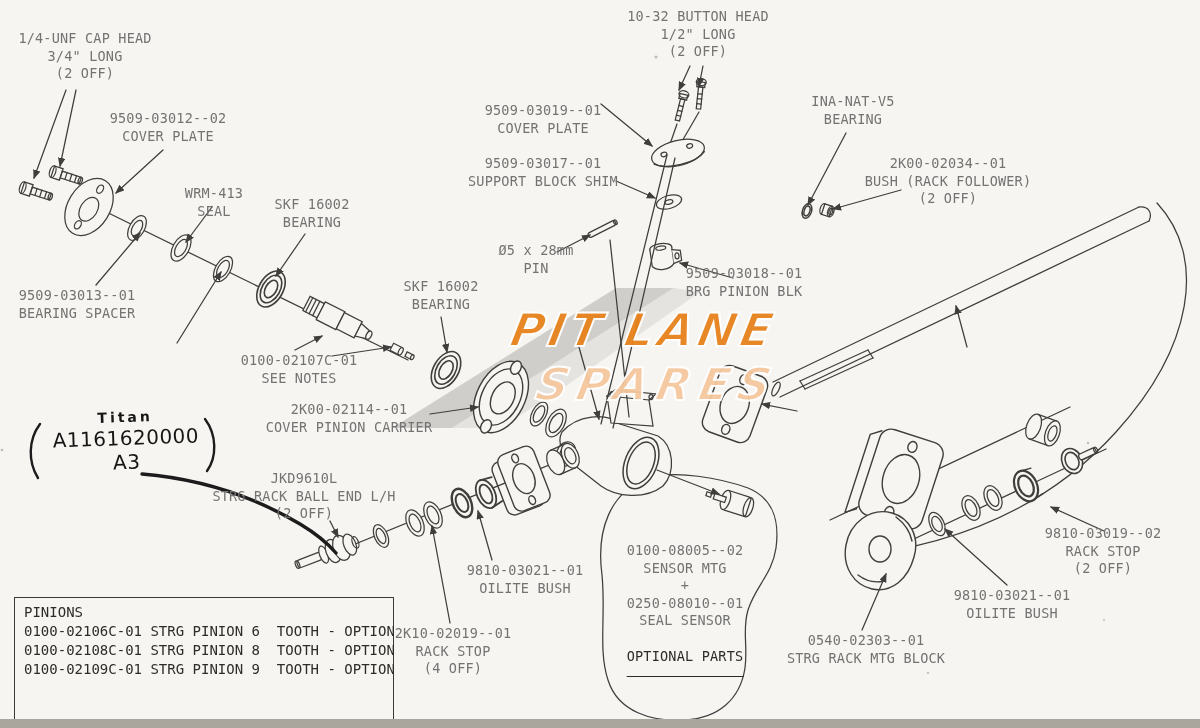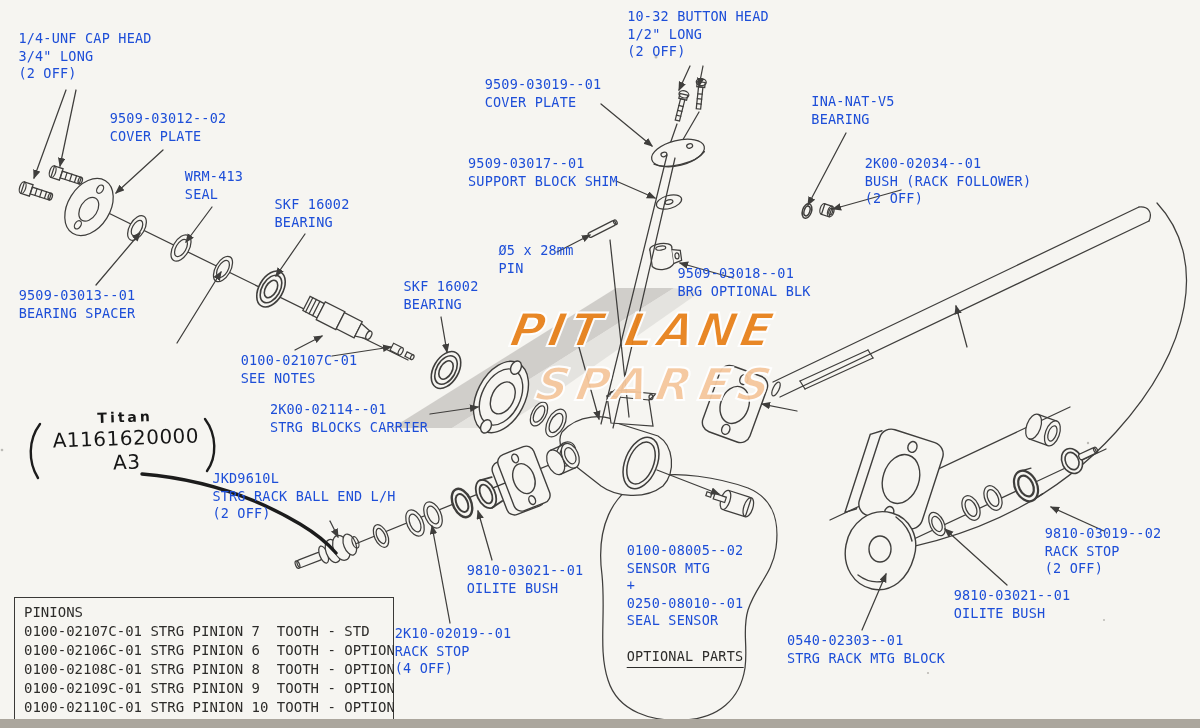--- a/index.html
+++ b/index.html
@@ -1,23 +1,23 @@
 <!DOCTYPE html>
 <html><head>
 <meta charset="utf-8">
 <style>
   html,body{margin:0;padding:0;background:#dedcd8}
   .stage{position:relative;width:1200px;height:728px;background:#f6f5f1;overflow:hidden;
          font-family:"DejaVu Sans Mono",monospace}
   .stage svg{position:absolute;left:0;top:0}
-  .lbl{position:absolute;transform:translateX(-50%);
-       font-size:13.5px;line-height:17.5px;color:#1d4ed8;white-space:nowrap;letter-spacing:.2px}
+  .lbl{position:absolute;transform:translateX(-50%);text-align:center;
+       font-size:13.5px;line-height:17.5px;color:#737373;white-space:nowrap;letter-spacing:.2px}
   .lbl div{height:17.5px}
   .uline{position:absolute;transform:translateX(-50%);font-size:13.5px;color:#2d2c2a;
-         white-space:nowrap;border-bottom:1.5px solid #2d2c2a;padding-bottom:3px;letter-spacing:.2px}
+         white-space:nowrap;border-bottom:1.5px solid #2d2c2a;padding-bottom:12px;letter-spacing:.2px}
   .pinbox{position:absolute;left:14px;top:597px;width:380px;height:137px;
           border:1.7px solid #3a3937;padding:5px 12px 0 9px;font-size:14px;line-height:19px;
           white-space:pre;color:#2d2c2a;box-sizing:border-box}
   .wm{position:absolute;left:506px;top:303px;transform:skewX(-11deg);opacity:.95;pointer-events:none}
   .wm1{font-family:"DejaVu Sans",sans-serif;font-style:italic;font-weight:700;font-size:46px;
        letter-spacing:4px;color:#e8821c;-webkit-text-stroke:2px #ffffff;
        text-shadow:0 0 1px #fff}
   .wm2{font-family:"DejaVu Sans",sans-serif;font-style:italic;font-weight:700;font-size:45px;
        letter-spacing:8px;color:#f5c79d;-webkit-text-stroke:2px #ffffff;margin:1px 0 0 36px;
        text-shadow:0 0 1px #fff}
@@ -394,21 +394,21 @@
 
   <div class="lbl" style="left:85px;top:30px">
       <div>1/4-UNF CAP HEAD</div>
       <div>3/4" LONG</div>
       <div>(2 OFF)</div>
     </div>
   <div class="lbl" style="left:168px;top:110px">
       <div>9509-03012--02</div>
       <div>COVER PLATE</div>
     </div>
-  <div class="lbl" style="left:214px;top:168px">
+  <div class="lbl" style="left:214px;top:185px">
       <div>WRM-413</div>
       <div>SEAL</div>
     </div>
   <div class="lbl" style="left:312px;top:196px">
       <div>SKF 16002</div>
       <div>BEARING</div>
     </div>
   <div class="lbl" style="left:77px;top:287px">
       <div>9509-03013--01</div>
       <div>BEARING SPACER</div>
@@ -416,28 +416,28 @@
   <div class="lbl" style="left:299px;top:352px">
       <div>0100-02107C-01</div>
       <div>SEE NOTES</div>
     </div>
   <div class="lbl" style="left:441px;top:278px">
       <div>SKF 16002</div>
       <div>BEARING</div>
     </div>
   <div class="lbl" style="left:349px;top:401px">
       <div>2K00-02114--01</div>
-      <div>STRG BLOCKS CARRIER</div>
+      <div>COVER PINION CARRIER</div>
     </div>
   <div class="lbl" style="left:698px;top:8px">
       <div>10-32 BUTTON HEAD</div>
       <div>1/2" LONG</div>
       <div>(2 OFF)</div>
     </div>
-  <div class="lbl" style="left:543px;top:76px">
+  <div class="lbl" style="left:543px;top:102px">
       <div>9509-03019--01</div>
       <div>COVER PLATE</div>
     </div>
   <div class="lbl" style="left:543px;top:155px">
       <div>9509-03017--01</div>
       <div>SUPPORT BLOCK SHIM</div>
     </div>
   <div class="lbl" style="left:536px;top:242px">
       <div>Ø5 x 28mm</div>
       <div>PIN</div>
@@ -446,21 +446,21 @@
       <div>INA-NAT-V5</div>
       <div>BEARING</div>
     </div>
   <div class="lbl" style="left:948px;top:155px">
       <div>2K00-02034--01</div>
       <div>BUSH (RACK FOLLOWER)</div>
       <div>(2 OFF)</div>
     </div>
   <div class="lbl" style="left:744px;top:265px">
       <div>9509-03018--01</div>
-      <div>BRG OPTIONAL BLK</div>
+      <div>BRG PINION BLK</div>
     </div>
   <div class="lbl" style="left:304px;top:470px">
       <div>JKD9610L</div>
       <div>STRG RACK BALL END L/H</div>
       <div>(2 OFF)</div>
     </div>
   <div class="lbl" style="left:525px;top:562px">
       <div>9810-03021--01</div>
       <div>OILITE BUSH</div>
     </div>
@@ -489,16 +489,16 @@
       <div>9810-03019--02</div>
       <div>RACK STOP</div>
       <div>(2 OFF)</div>
     </div>
 
   <div class="titan">
     <div class="t1">Titan</div>
     <div class="t2">A1161620000 A3</div>
   </div>
 
-  <div class="pinbox"><div>PINIONS</div><div>0100-02107C-01 STRG PINION 7  TOOTH - STD</div><div>0100-02106C-01 STRG PINION 6  TOOTH - OPTION</div><div>0100-02108C-01 STRG PINION 8  TOOTH - OPTION</div><div>0100-02109C-01 STRG PINION 9  TOOTH - OPTION</div><div>0100-02110C-01 STRG PINION 10 TOOTH - OPTION</div></div>
+  <div class="pinbox"><div>PINIONS</div><div>0100-02106C-01 STRG PINION 6  TOOTH - OPTION</div><div>0100-02108C-01 STRG PINION 8  TOOTH - OPTION</div><div>0100-02109C-01 STRG PINION 9  TOOTH - OPTION</div></div>
 
   <div class="strip"></div>
 </div>
 
 </body></html>

